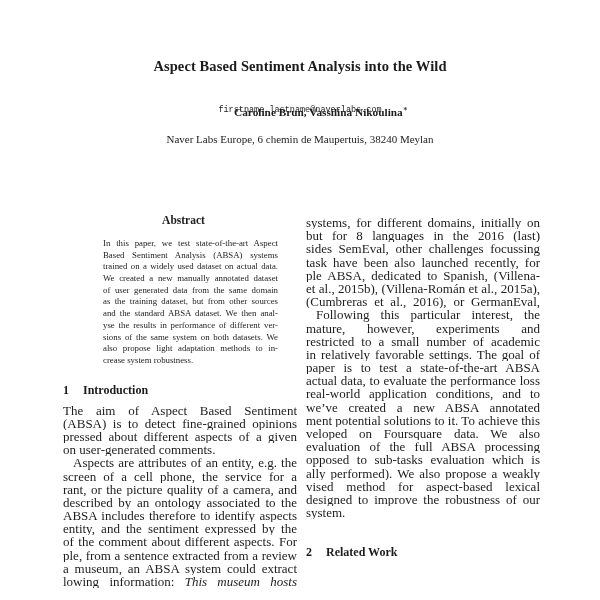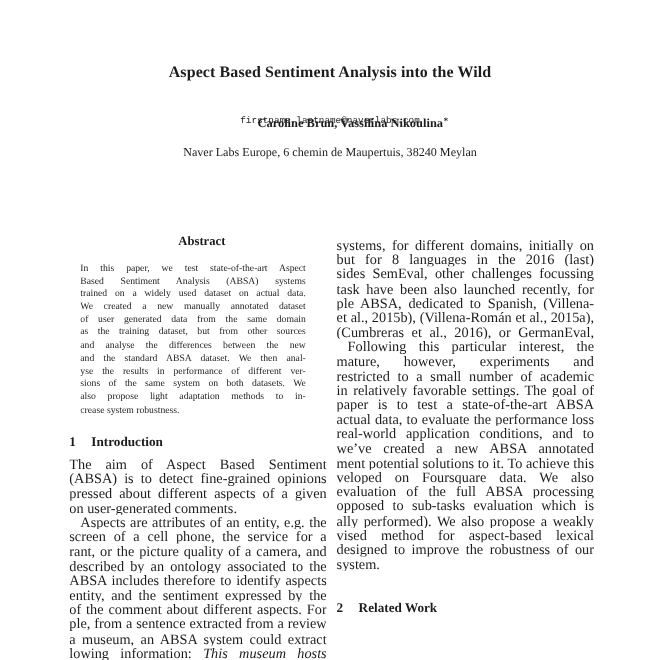--- a/index.html
+++ b/index.html
@@ -41,21 +41,21 @@
     margin: 0 19px 11px 26px; line-height: 14px;
   }
   .sec-heading {
     font-weight: bold; font-size: 12px; line-height: 14px;
     margin-top: 16px; margin-bottom: 7px;
   }
   .col .sec-heading:last-child { margin-top: 26px; }
   .sec-num { display: inline-block; width: 20px; }
 
   .para { margin: 0; }
-  .para-abstract { font-size: 8.8px; line-height: 11.7px; margin: 0 19px 0 10px; }
+  .para-abstract { font-size: 8.8px; line-height: 11.7px; margin: 0 19px 0 40px; }
   .para-abstract .line { height: 11.7px; }
   .para-body { font-size: 13px; line-height: 13.2px; }
   .para-body .line { height: 13.2px; }
 
   .line {
     overflow: hidden;
     text-align: justify;
     text-align-last: justify;
     text-justify: inter-word;
   }
@@ -74,21 +74,20 @@
 
   <div class="col col-left">
       <div class="center-heading">Abstract</div>
       <div class="para para-abstract">
         <div class="line">In this paper, we test state-of-the-art Aspect</div>
         <div class="line">Based Sentiment Analysis (ABSA) systems</div>
         <div class="line">trained on a widely used dataset on actual data.</div>
         <div class="line">We created a new manually annotated dataset</div>
         <div class="line">of user generated data from the same domain</div>
         <div class="line">as the training dataset, but from other sources</div>
-        <div class="line">and analyse the differences between the new</div>
         <div class="line">and the standard ABSA dataset. We then anal-</div>
         <div class="line">yse the results in performance of different ver-</div>
         <div class="line">sions of the same system on both datasets. We</div>
         <div class="line">also propose light adaptation methods to in-</div>
         <div class="line last">crease system robustness.</div>
       </div>
       <div class="sec-heading"><span class="sec-num">1</span><span>Introduction</span></div>
       <div class="para para-body">
         <div class="line">The aim of Aspect Based Sentiment Analysis</div>
         <div class="line">(ABSA) is to detect fine-grained opinions ex-</div>

